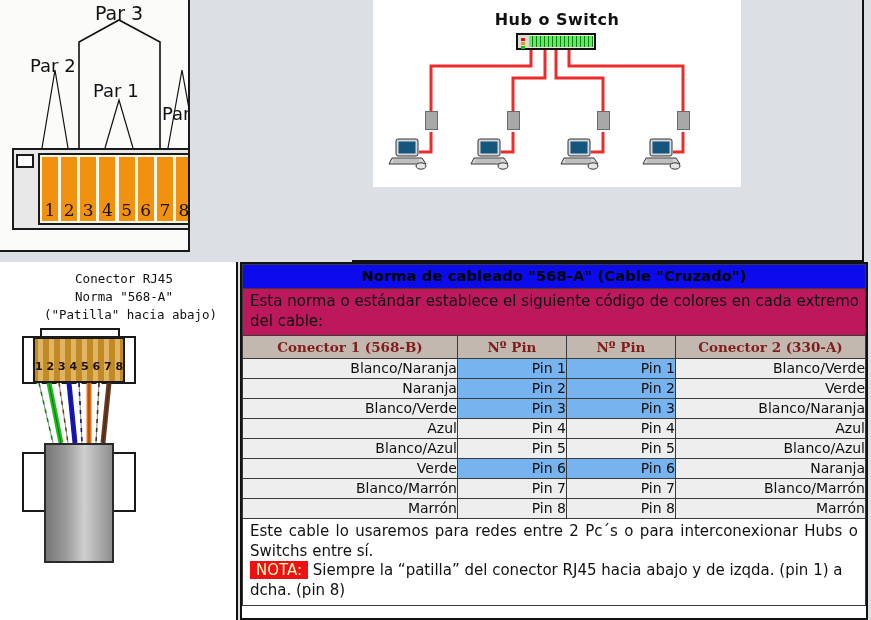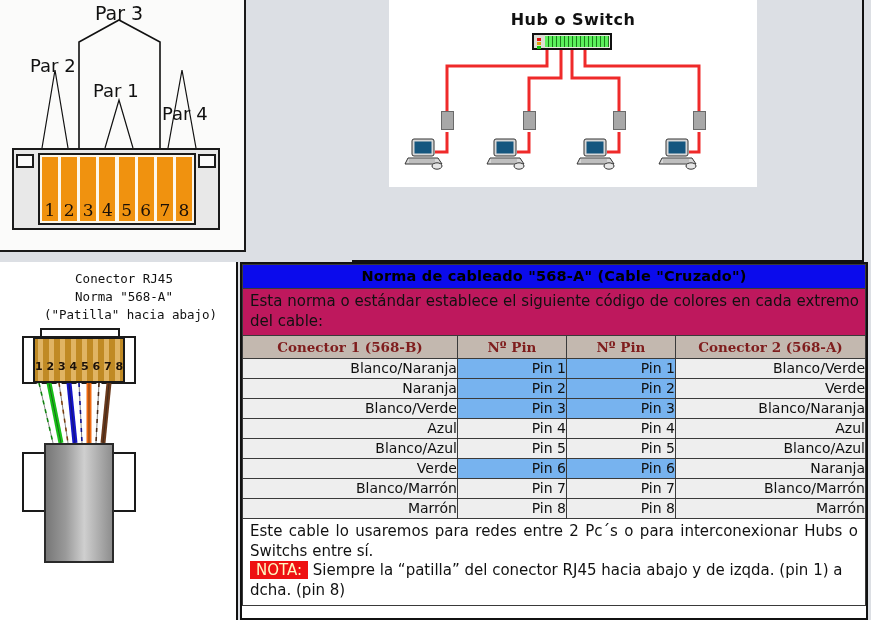--- a/index.html
+++ b/index.html
@@ -6,21 +6,21 @@
     margin: 0; padding: 0;
     width: 871px; height: 620px;
     background: #dcdfe4;
     font-family: "DejaVu Sans", sans-serif;
     overflow: hidden;
   }
   #root { position: relative; width: 871px; height: 620px; }
 
   
   #panel-pairs {
-    position: absolute; left: 0; top: 0; width: 246px; height: 252px;
+    position: absolute; left: 0; top: 0; width: 190px; height: 252px;
     background: #fbfbfa;
     border-right: 2px solid #1a1a1a;
     border-bottom: 2px solid #1a1a1a;
     box-sizing: border-box;
     overflow: hidden;
   }
   .pair-label {
     position: absolute;
     font-family: "DejaVu Sans", sans-serif;
     font-size: 18px; color: #111; white-space: nowrap;
@@ -64,21 +64,20 @@
   
   #panel-net {
     position: absolute; left: 352px; top: 0px; width: 512px; height: 262px;
     background: #dcdfe4;
     border-right: 2px solid #111; border-bottom: 2px solid #111;
     box-sizing: border-box;
   }
   #net-white {
     position: absolute; left: 21px; top: 0px; width: 368px; height: 187px;
     background: #ffffff;
-    margin-left: 16px;
   }
   #hub-title {
     position: absolute; left: 0; top: 10px; width: 368px; text-align: center;
     font-family: "DejaVu Sans", sans-serif; font-weight: bold;
     font-size: 16px; color: #111; letter-spacing: 0.5px;
   }
   #hub-box {
     position: absolute; left: 143px; top: 33px; width: 80px; height: 17px;
     background: #e8e8e0; border: 2px solid #111; box-sizing: border-box;
     display: flex; align-items: stretch;
@@ -402,21 +401,21 @@
         <tr>
           <td class="title-bar" colspan="4">Norma de cableado "568-A" (Cable "Cruzado")</td>
         </tr>
         <tr>
           <td class="intro" colspan="4">Esta norma o estándar establece el siguiente código de colores en cada extremo del cable:</td>
         </tr>
         <tr>
           <td class="colhead">Conector 1 (568-B)</td>
           <td class="colhead">Nº Pin</td>
           <td class="colhead">Nº Pin</td>
-          <td class="colhead">Conector 2 (568-A)</td>
+          <td class="colhead">Conector 2 (330-A)</td>
         </tr>
 
         <tr>
           <td class="cell">Blanco/Naranja</td>
           <td class="cell hl">Pin 1</td>
           <td class="cell hl">Pin 1</td>
           <td class="cell">Blanco/Verde</td>
         </tr>
         <tr>
           <td class="cell">Naranja</td>

